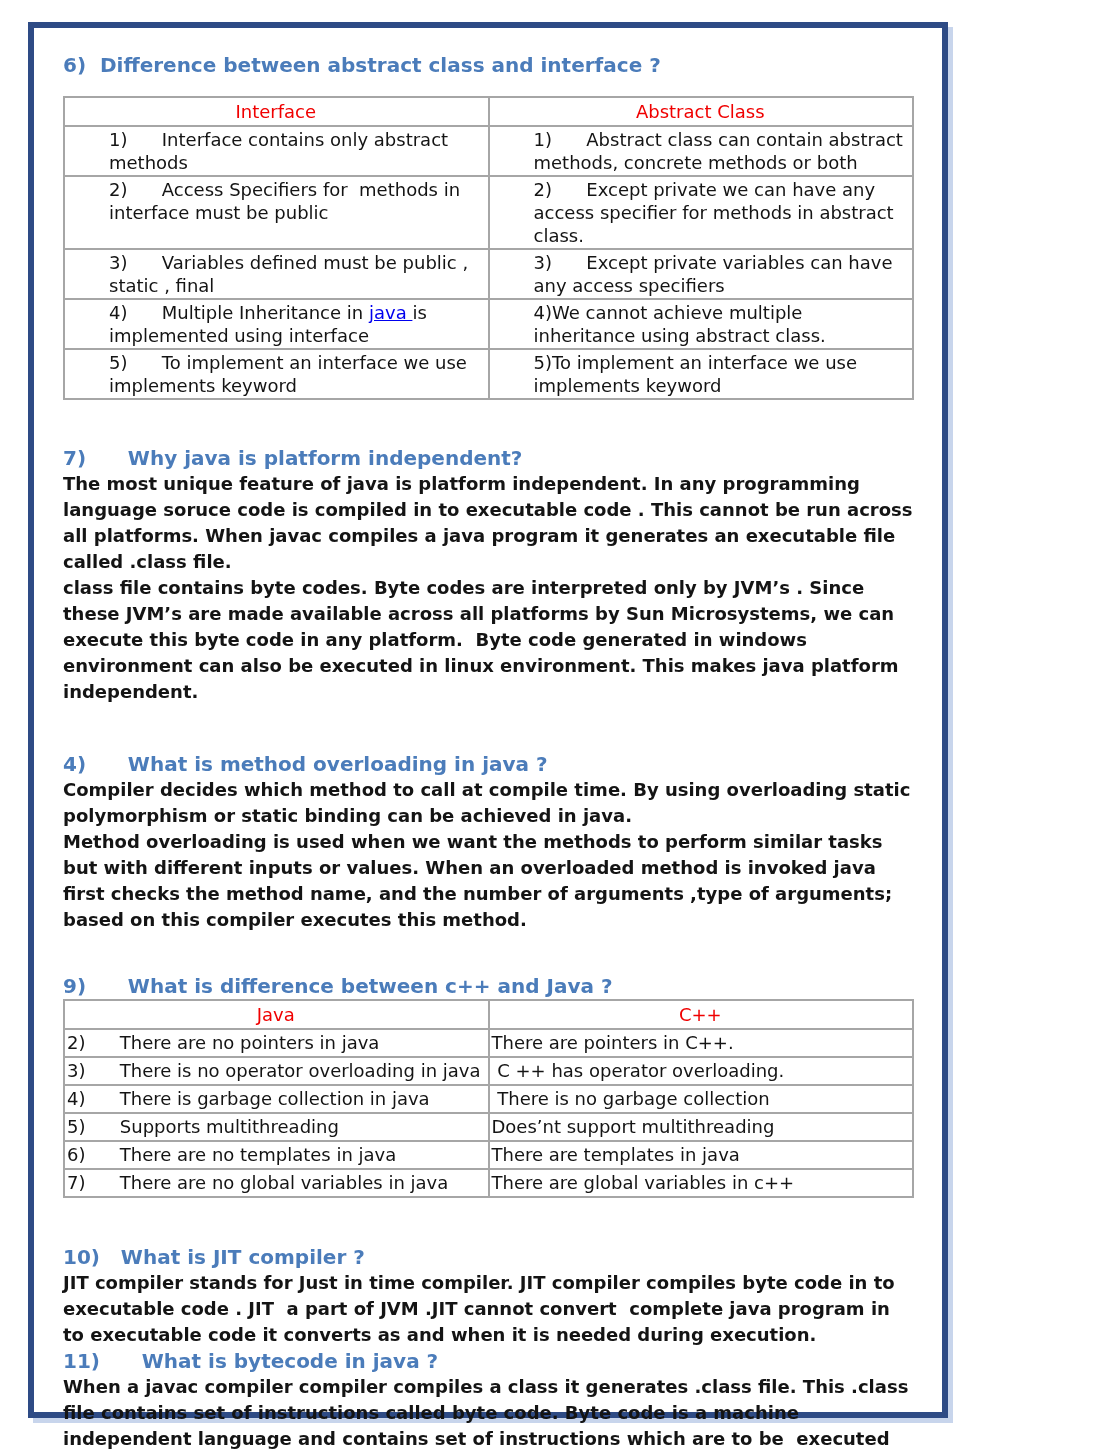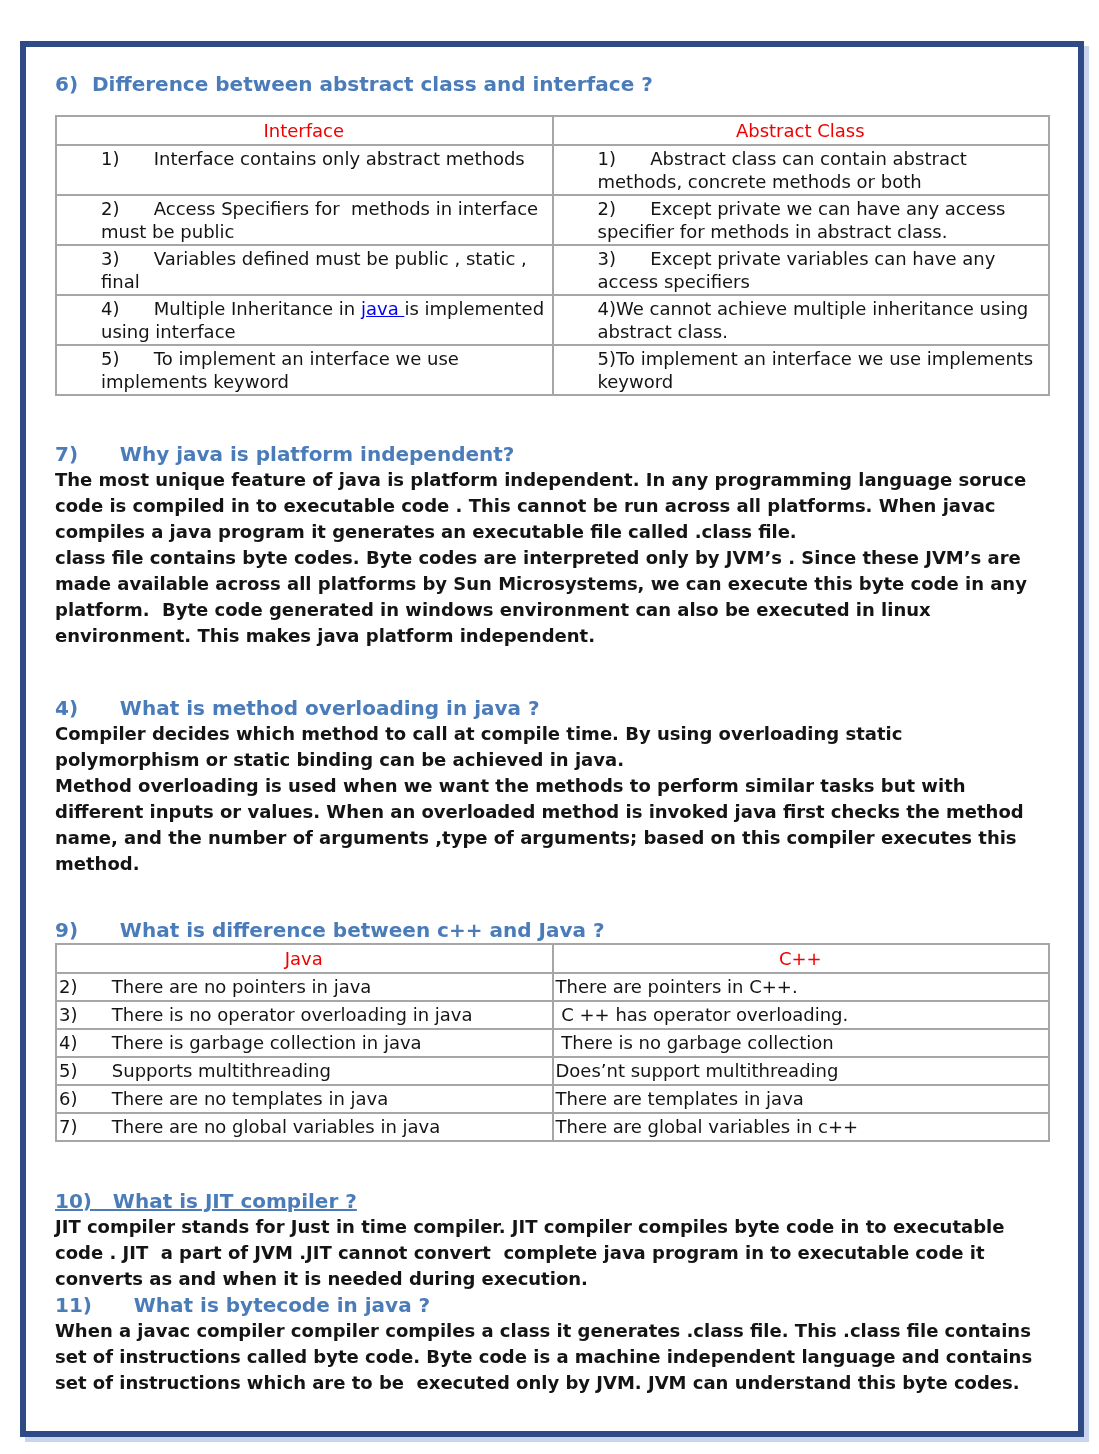--- a/index.html
+++ b/index.html
@@ -9,46 +9,45 @@
   }
   body {
     width: 1099px;
     height: 1454px;
     position: relative;
     font-family: "DejaVu Sans", "Liberation Sans", sans-serif;
     color: #141414;
   }
   .page-frame {
     position: absolute;
-    left: 20px;
+    left: 28px;
     top: 22px;
-    width: 1064px;
+    width: 920px;
     height: 1396px;
     border: 6px solid #2e4b85;
     box-shadow: 5px 5px 0 0 #c8d5ec;
     box-sizing: border-box;
     background: #ffffff;
-    margin-top: 19px;
   }
   .content {
     padding: 24px 28px 0 29px;
   }
   .qa-heading {
     color: #4b7cba;
     font-weight: bold;
     font-size: 20px;
     line-height: 26px;
     white-space: pre;
     margin: 0;
   }
   .h-q6  { margin: 0 0 18px 0; }
   .h-q7  { margin: 45px 0 0 0; }
   .h-q8  { margin: 46px 0 0 0; }
   .h-q9  { margin: 40px 0 0 0; }
-  .h-q10 { margin: 46px 0 0 0; text-decoration: underline; }
+  .h-q10 { margin: 46px 0 0 0; }
   .h-q11 { margin: 0; }
   .para {
     font-size: 18px;
     line-height: 26px;
     white-space: pre-wrap;
     margin: 0;
     color: #141414;
     font-weight: bold;
   }
   table.compare {

